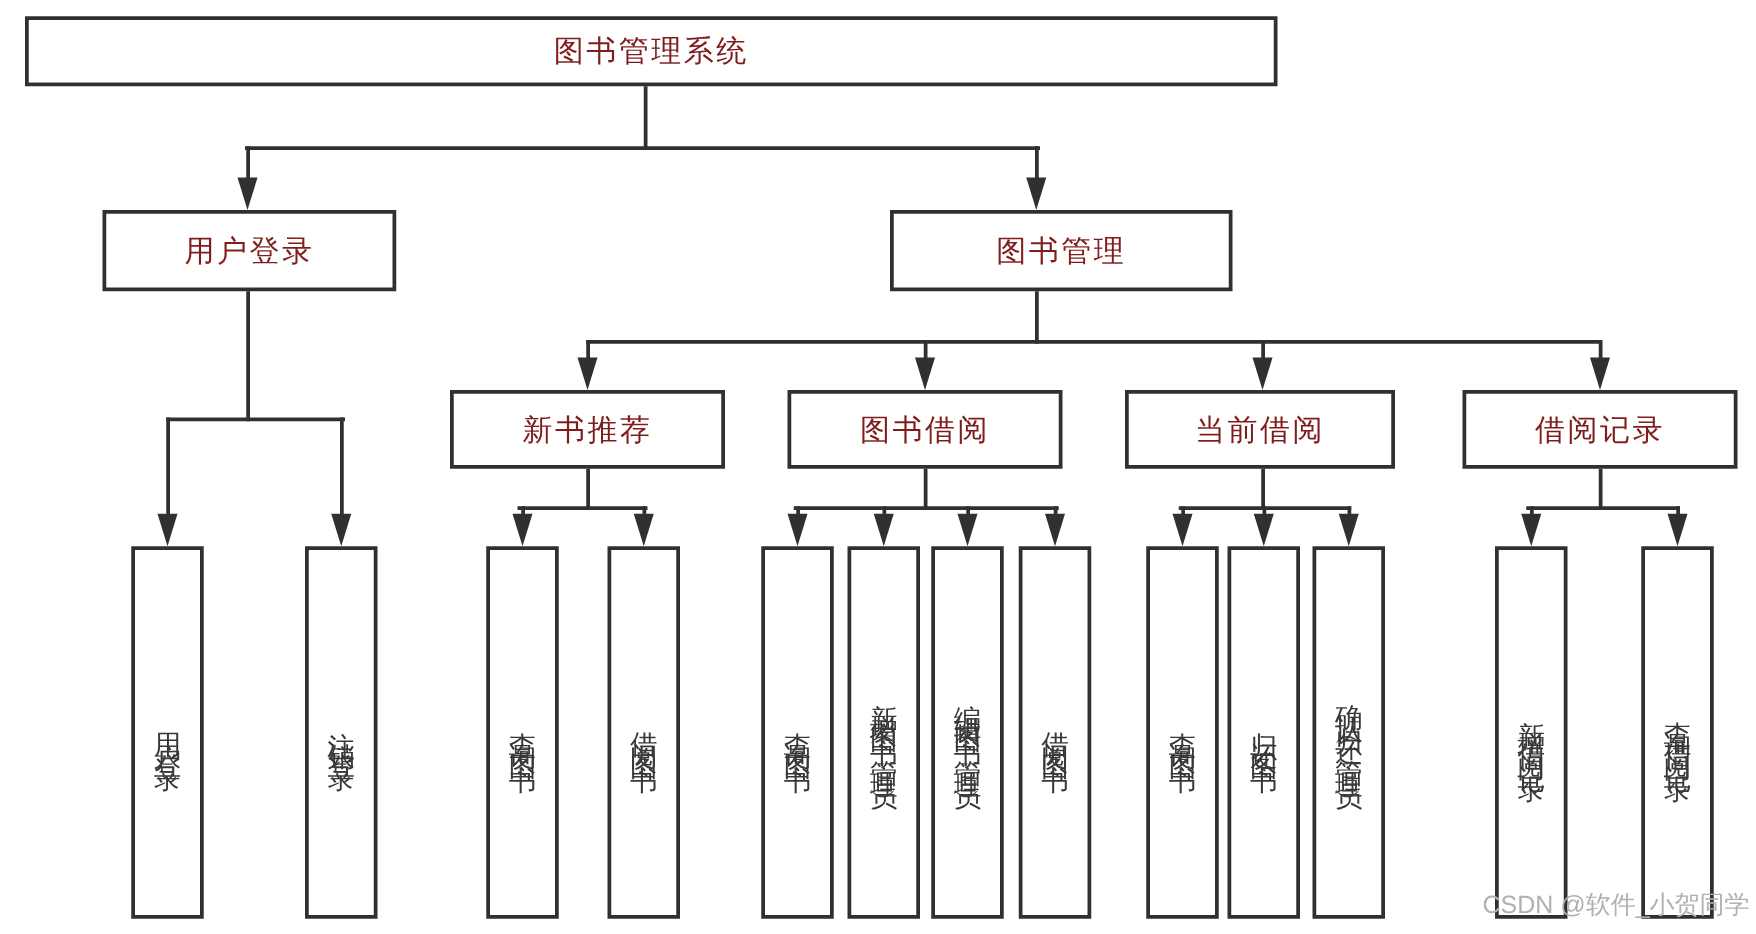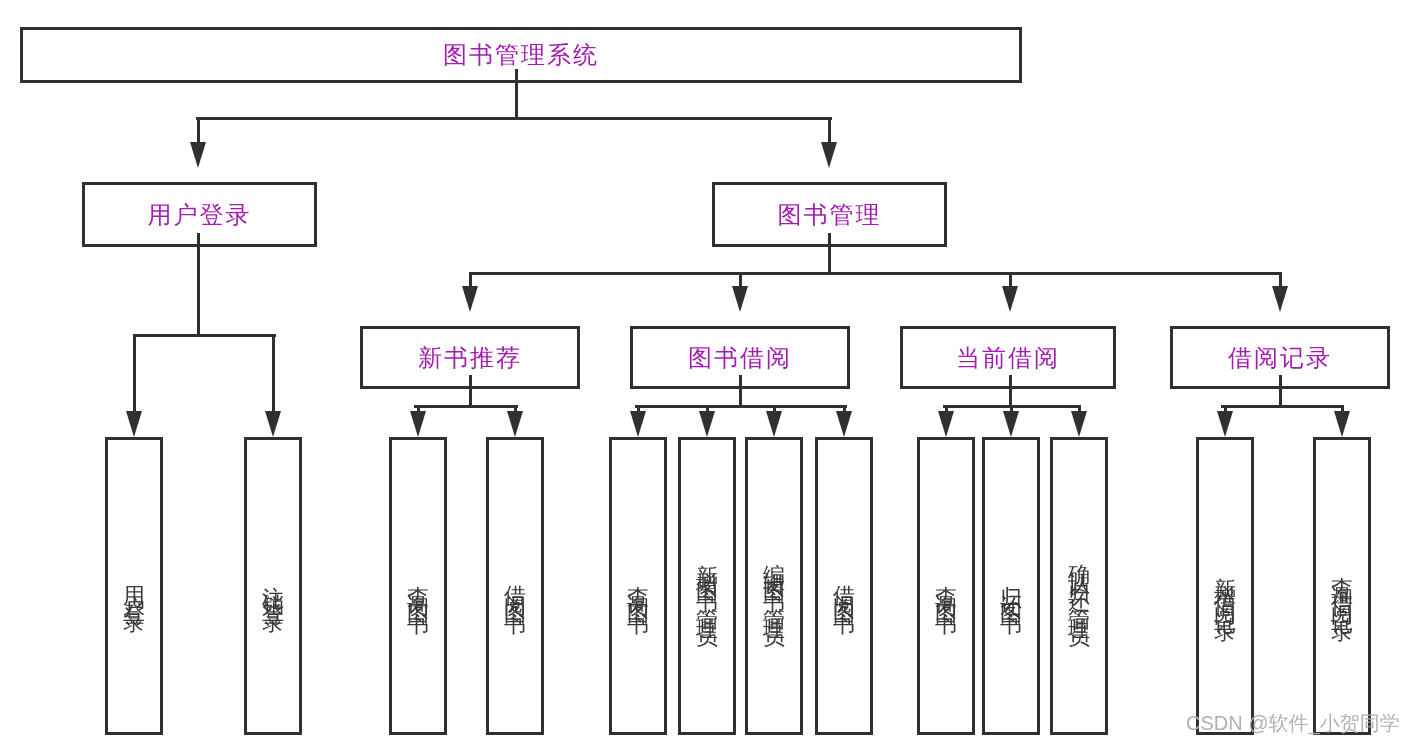--- a/index.html
+++ b/index.html
@@ -5,21 +5,21 @@
   html,body { margin:0; padding:0; background:#ffffff; }
   .canvas {
     position:relative; width:1405px; height:747px; background:#ffffff;
     overflow:hidden;
     font-family:"Liberation Serif","DejaVu Serif",serif;
   }
   .box {
     position:absolute; box-sizing:border-box;
     border:3px solid #303030; background:#ffffff;
     display:flex; align-items:center; justify-content:center;
-    font-size:24px; color:#a21caf; letter-spacing:2px; white-space:nowrap;margin-top:14px;
+    font-size:24px; color:#7f1d1d; letter-spacing:2px; white-space:nowrap;
   }
   .vbox {
     position:absolute; box-sizing:border-box;
     border:3px solid #303030; background:#ffffff;
     display:flex; align-items:center; justify-content:center;
     writing-mode:vertical-lr; text-orientation:mixed;
     font-size:22px; letter-spacing:9px; color:#383838;
     width:58px; height:298px; top:437px;
   }
   .hline, .vline { position:absolute; background:#303030; }
@@ -44,21 +44,21 @@
   <div class="box" style="left:20px;top:13px;width:1002px;height:56px">图书管理系统</div>
 
   <div class="vline" style="left:515px;top:69px;height:51px"></div>
   <div class="hline" style="left:196px;top:117px;width:636px"></div>
   <div class="vline" style="left:197px;top:117px;height:28px"></div>
   <div class="tri" style="left:190px;top:142px"></div>
   <div class="vline" style="left:828px;top:117px;height:28px"></div>
   <div class="tri" style="left:821px;top:142px"></div>
 
   <div class="box" style="left:82px;top:168px;width:235px;height:65px">用户登录</div>
-  <div class="box" style="left:712px;top:168px;width:235px;height:65px">图书管理</div>
+  <div class="box" style="left:712px;top:168px;width:274px;height:65px">图书管理</div>
 
   <div class="vline" style="left:197px;top:233px;height:104px"></div>
   <div class="hline" style="left:133px;top:334px;width:143px"></div>
   <div class="vline" style="left:133px;top:334px;height:79px"></div>
   <div class="tri" style="left:126px;top:411px"></div>
   <div class="vline" style="left:272px;top:334px;height:79px"></div>
   <div class="tri" style="left:265px;top:411px"></div>
 
   <div class="vline" style="left:828px;top:233px;height:42px"></div>
   <div class="hline" style="left:469px;top:272px;width:812px"></div>

